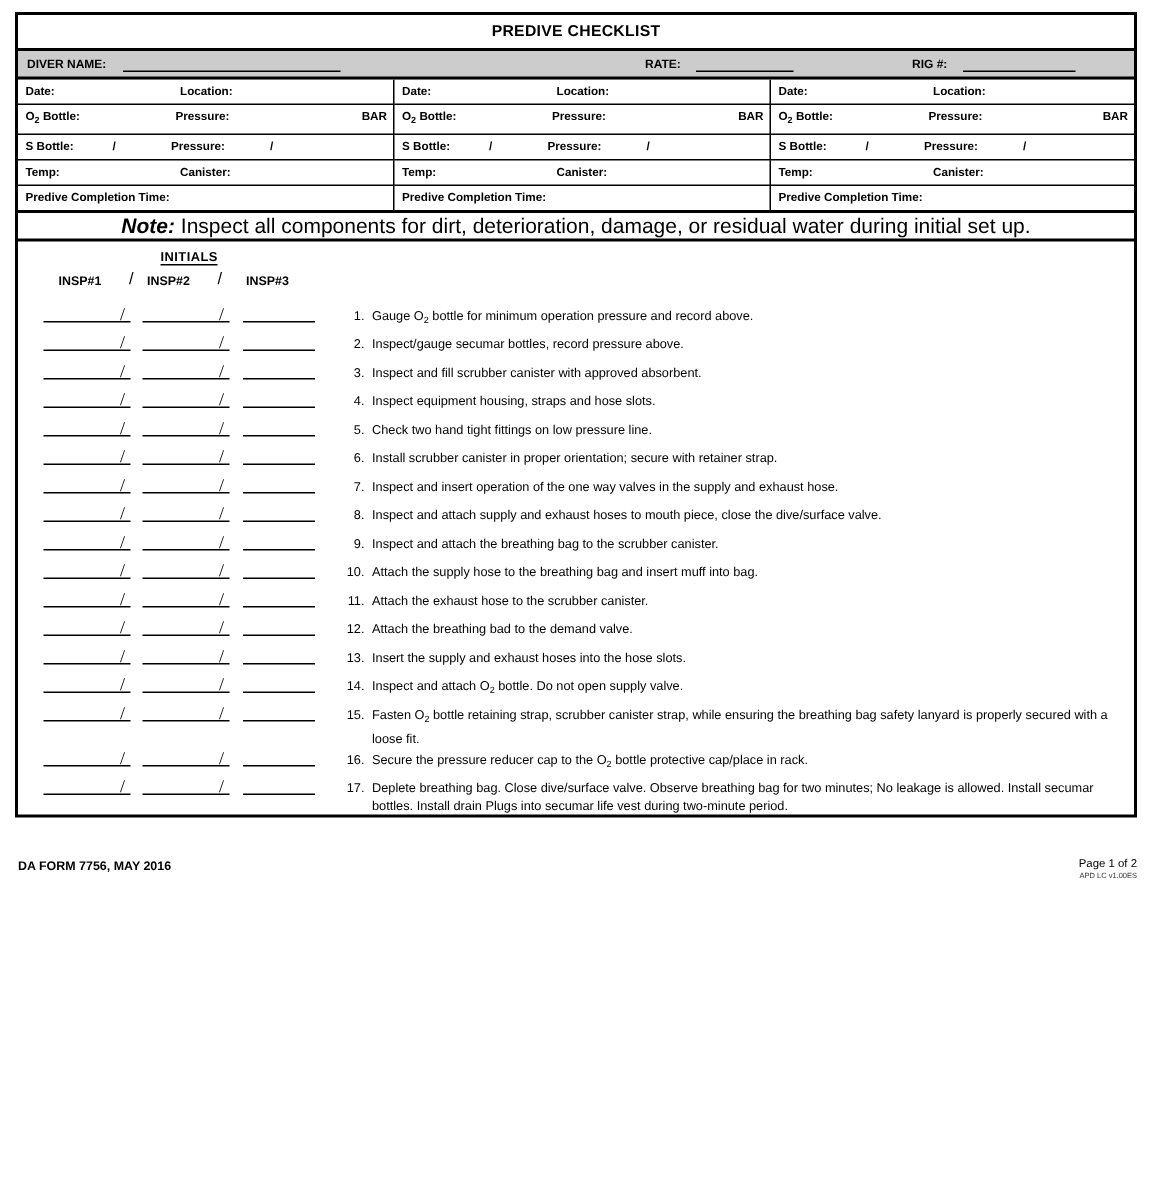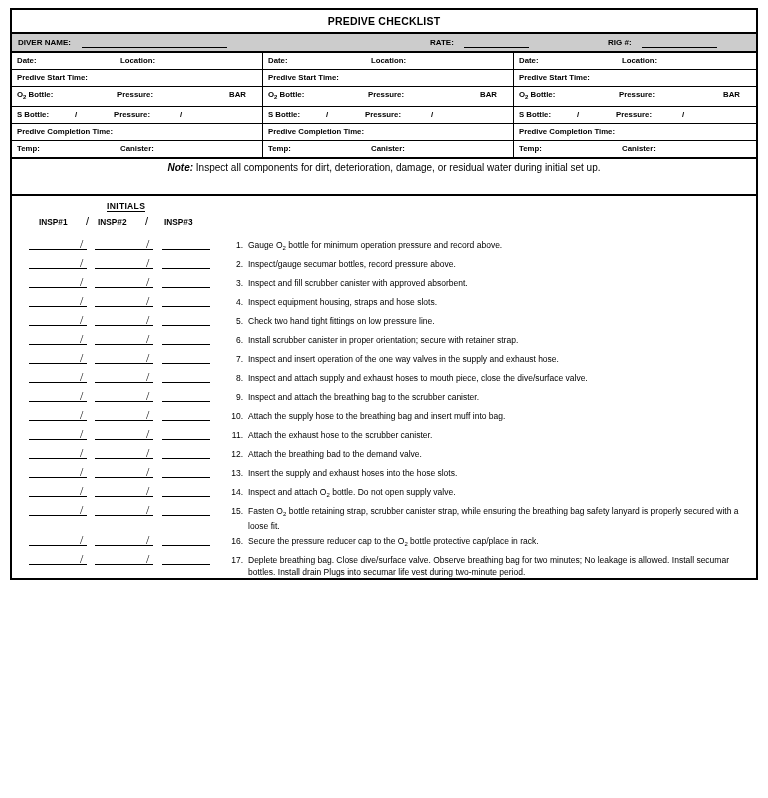--- a/index.html
+++ b/index.html
@@ -97,31 +97,31 @@
     position: absolute;
     font-size: 7.8px;
     font-weight: bold;
     top: 3px;
     white-space: nowrap;
   }
   .f.p1 { left: 5px; }
   .f.p3 { left: 60px; }
   .f.pslash1 { left: 63px; font-weight: bold; }
   .f.pslash2 { left: 168px; font-weight: bold; }
-  .f.bar { right: 16px; }
+  .f.bar { right: 4px; }
 
   .sub { font-size: 6px; vertical-align: -2px; }
 
   
   .note-row {
     border-top: 2px solid #000;
     border-bottom: 2px solid #000;
     text-align: center;
-    font-size: 10px;
-    padding: 3px 4px 21px 4px;
+    font-size: 14px;
+    padding: 3px 4px 3px 4px;
     line-height: 11px;
   }
   .note-row b { font-style: italic; font-weight: bold; }
 
   
   .body-block {
     position: relative;
     height: 382px;
   }
 
@@ -256,31 +256,20 @@
         <div class="cell" style="width:250px;">
           <span class="f p1">Date:</span>
           <span class="f p3" style="left:108px;">Location:</span>
         </div>
         <div class="cell">
           <span class="f p1">Date:</span>
           <span class="f p3" style="left:108px;">Location:</span>
         </div>
       </div>
 
-      <div class="grid-row">
-        <div class="cell">
-          <span class="f p1">Predive Start Time:</span>
-        </div>
-        <div class="cell">
-          <span class="f p1">Predive Start Time:</span>
-        </div>
-        <div class="cell">
-          <span class="f p1">Predive Start Time:</span>
-        </div>
-      </div>
 
       <div class="grid-row">
         <div class="cell" style="height:19px;">
           <span class="f p1"><span>O</span><span class="sub">2</span><span> Bottle:</span></span>
           <span class="f" style="left:105px;">Pressure:</span>
           <span class="f bar">BAR</span>
         </div>
         <div class="cell" style="height:19px;">
           <span class="f p1"><span>O</span><span class="sub">2</span><span> Bottle:</span></span>
           <span class="f" style="left:105px;">Pressure:</span>
@@ -309,42 +298,42 @@
         <div class="cell">
           <span class="f p1">S  Bottle:</span>
           <span class="f pslash1">/</span>
           <span class="f" style="left:102px;">Pressure:</span>
           <span class="f pslash2">/</span>
         </div>
       </div>
 
       <div class="grid-row">
         <div class="cell">
-          <span class="f p1">Predive Completion Time:</span>
-        </div>
-        <div class="cell">
-          <span class="f p1">Predive Completion Time:</span>
-        </div>
-        <div class="cell">
-          <span class="f p1">Predive Completion Time:</span>
-        </div>
-      </div>
-
-      <div class="grid-row">
-        <div class="cell">
           <span class="f p1">Temp:</span>
           <span class="f" style="left:108px;">Canister:</span>
         </div>
         <div class="cell">
           <span class="f p1">Temp:</span>
           <span class="f" style="left:108px;">Canister:</span>
         </div>
         <div class="cell">
           <span class="f p1">Temp:</span>
           <span class="f" style="left:108px;">Canister:</span>
+        </div>
+      </div>
+
+      <div class="grid-row">
+        <div class="cell">
+          <span class="f p1">Predive Completion Time:</span>
+        </div>
+        <div class="cell">
+          <span class="f p1">Predive Completion Time:</span>
+        </div>
+        <div class="cell">
+          <span class="f p1">Predive Completion Time:</span>
         </div>
       </div>
 
     </div>
 
     <div class="note-row">
       <b>Note:</b>
       <span>Inspect all components for dirt, deterioration, damage, or residual water during initial set up.</span>
     </div>
 
@@ -545,14 +534,19 @@
               <span class="bslash" style="left: 134px;">/</span>
             </div>
             <span class="itemnum" style="left: 214px;">17.</span>
             <span class="itemtxt">Deplete breathing bag.  Close dive/surface valve.  Observe breathing bag for two minutes; No leakage is allowed.  Install secumar bottles. Install drain Plugs into secumar life vest during two-minute period.</span>
           </div>
         </div>
     </div>
 
   </div>
 
+  <div class="footer">
+    <div class="footer-left">DA FORM 7756, MAY 2016</div>
+    <div class="footer-right">Page 1 of 2</div>
+    <div class="footer-ver">APD LC v1.00ES</div>
+  </div>
 
 </div>
 
 </body></html>

